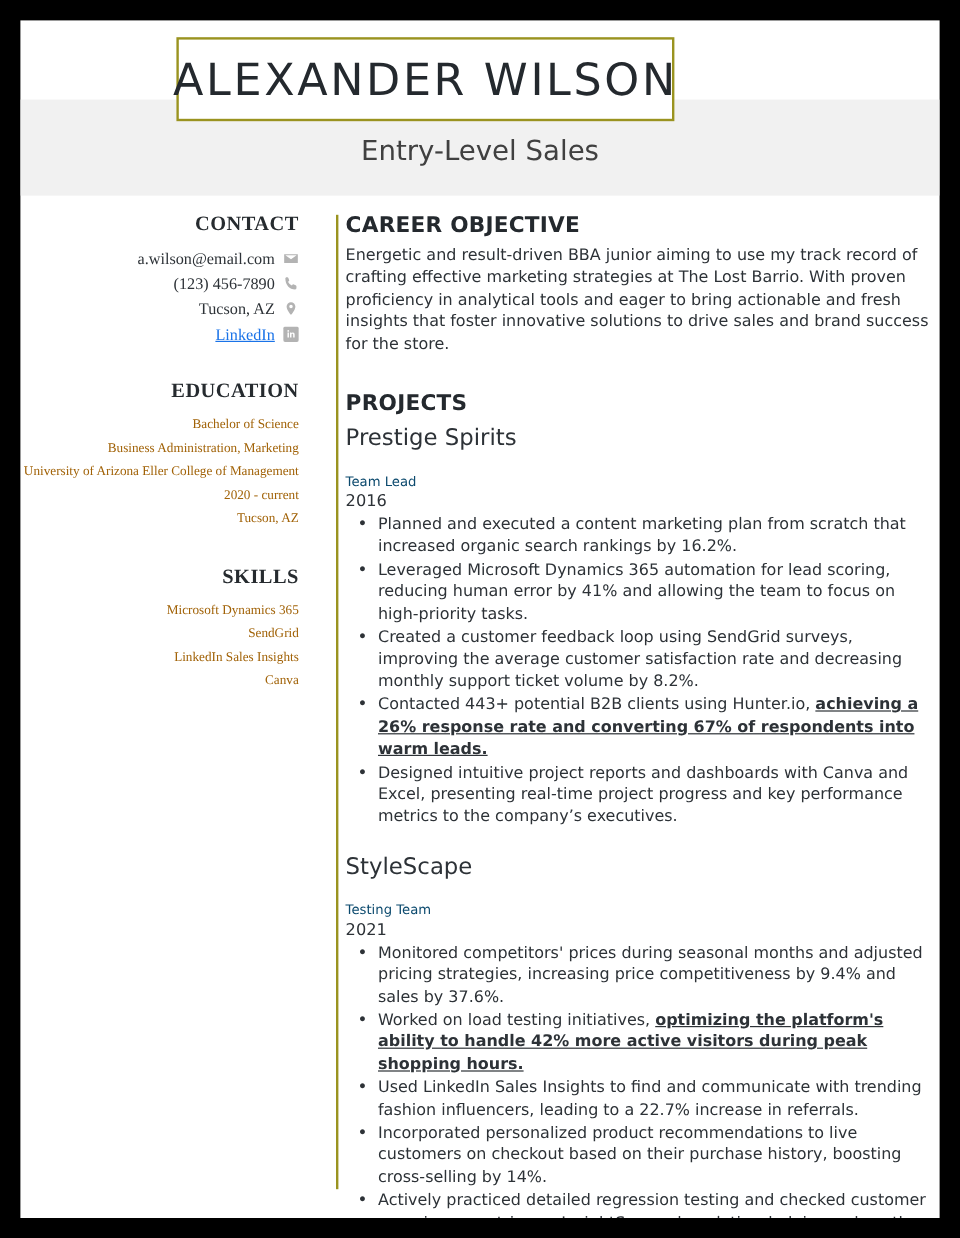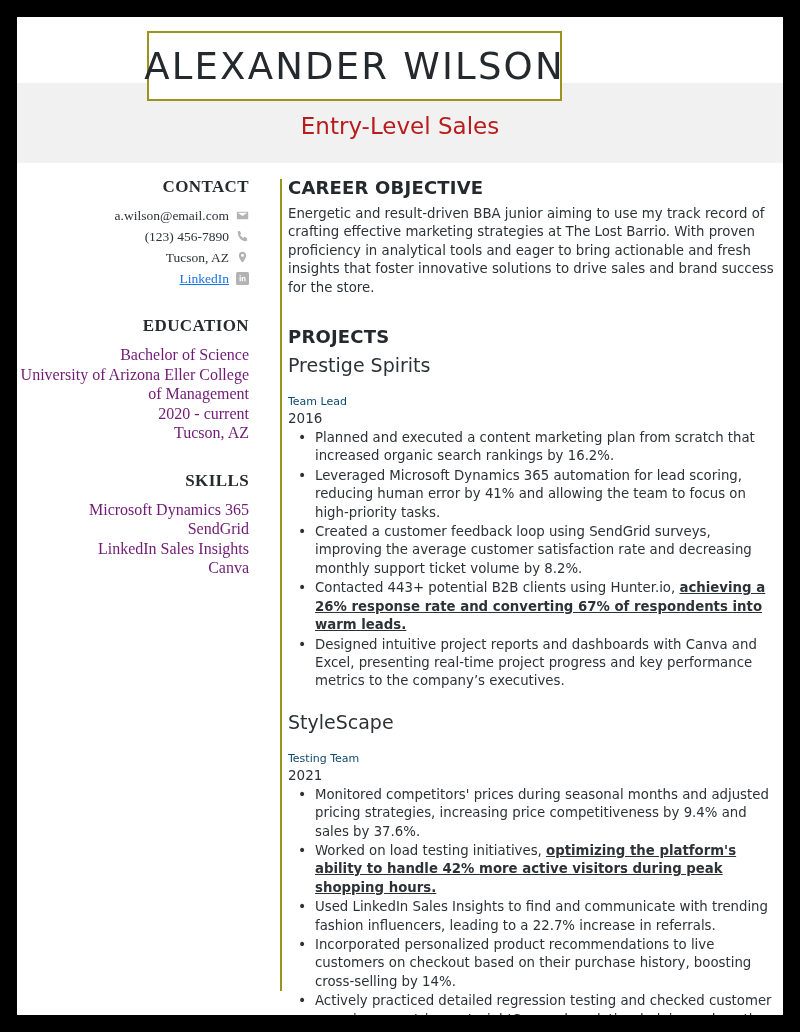--- a/index.html
+++ b/index.html
@@ -53,21 +53,21 @@
     font-weight: 400;
     white-space: nowrap;
   }
   .job-title {
     position: absolute;
     left: 0;
     top: 96px;
     width: 766px;
     text-align: center;
     font-size: 23px;
-    color: #b91c1c;
+    color: #404040;
     font-weight: 400;
   }
 
   
   .body {
     position: relative;
     display: flex;
     padding-top: 14px;
   }
 
@@ -124,22 +124,22 @@
     height: 13px;
     flex: 0 0 13px;
     display: inline-flex;
     align-items: center;
     justify-content: center;
     color: #b3b3b3;
   }
   .cicon svg { display: block; }
 
   .side-line {
-    font-size: 16px;
-    color: #701a75;
+    font-size: 11px;
+    color: #a16207;
     line-height: 19.5px;
   }
 
   
   .main-heading {
     font-size: 18px;
     font-weight: bold;
     color: #24292e;
     letter-spacing: 0.2px;
     margin-bottom: 7px;
@@ -249,20 +249,21 @@
         <span class="cicon">
           <svg width="13" height="13" viewBox="0 0 16 16">
               <rect width="16" height="16" rx="2" fill="#b3b3b3"></rect>
               <path d="M4.4 6.2h1.5v5.2H4.4V6.2zm.75-2.4a.87.87 0 110 1.74.87.87 0 010-1.74zM7 6.2h1.45v.71h.02c.2-.38.7-.78 1.44-.78 1.54 0 1.83 1.01 1.83 2.33v2.94h-1.52V8.77c0-.57-.01-1.3-.8-1.3-.8 0-.92.62-.92 1.26v2.68H7V6.2z" fill="#ffffff"></path>
             </svg>
         </span>
       </div>
 
       <div class="side-heading space-top">EDUCATION</div>
       <div class="side-line">Bachelor of Science</div>
+      <div class="side-line">Business Administration, Marketing</div>
       <div class="side-line">University of Arizona Eller College of Management</div>
       <div class="side-line">2020 - current</div>
       <div class="side-line">Tucson, AZ</div>
 
       <div class="side-heading space-top">SKILLS</div>
       <div class="side-line">Microsoft Dynamics 365</div>
       <div class="side-line">SendGrid</div>
       <div class="side-line">LinkedIn Sales Insights</div>
       <div class="side-line">Canva</div>
 

